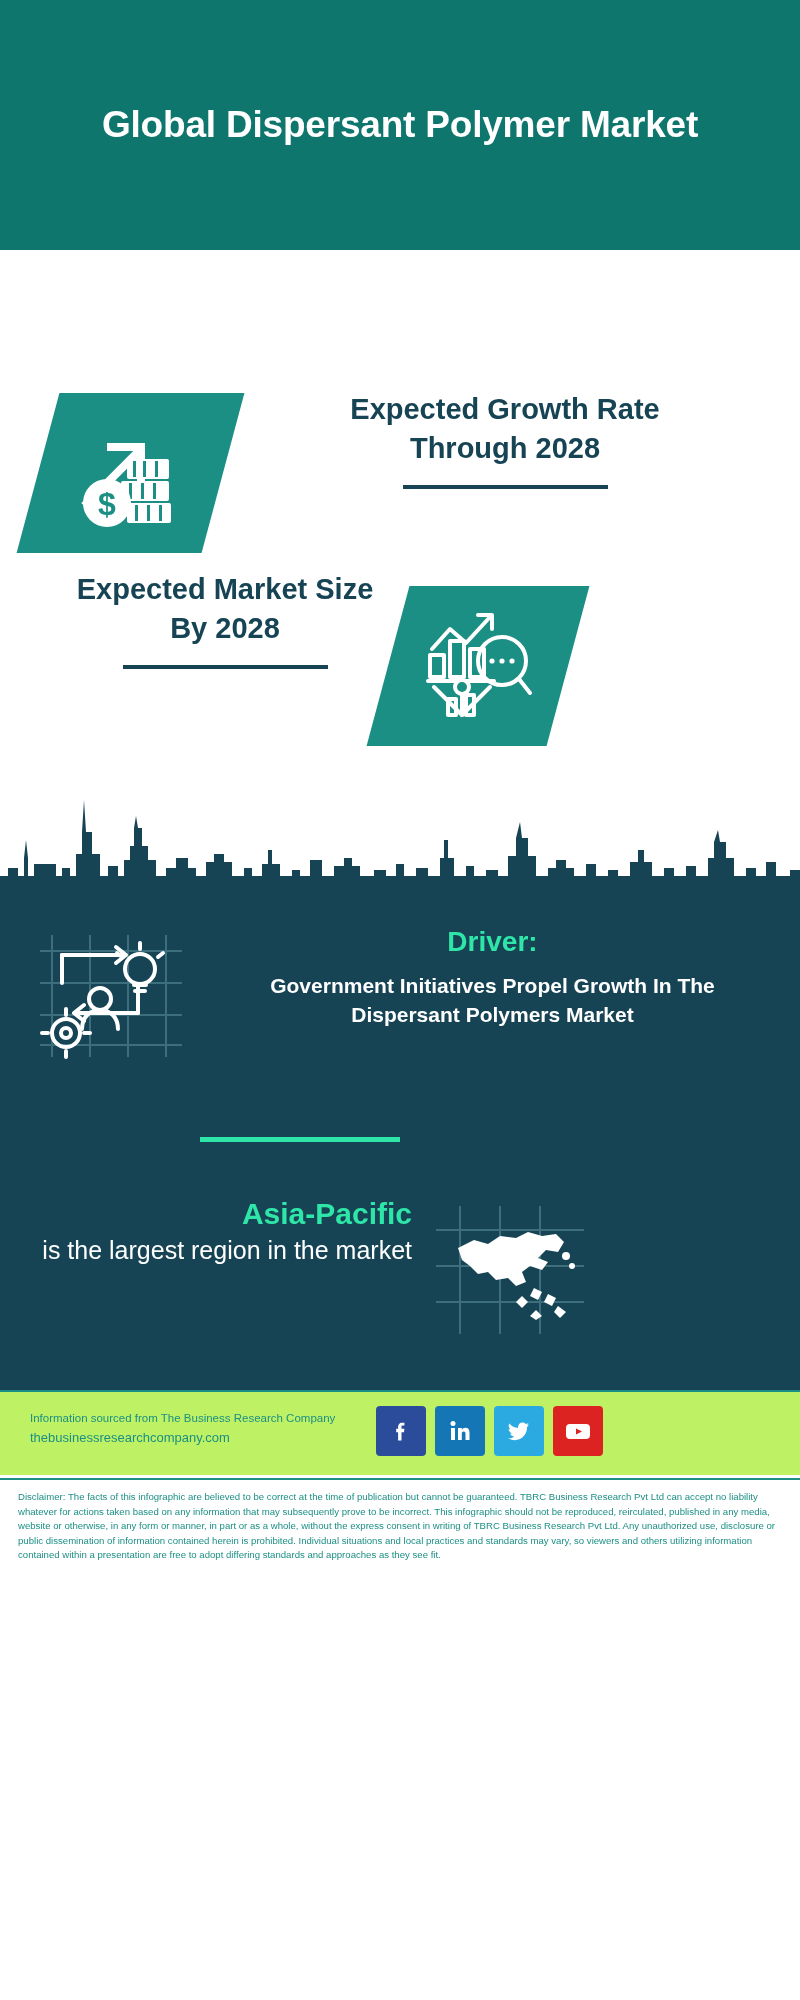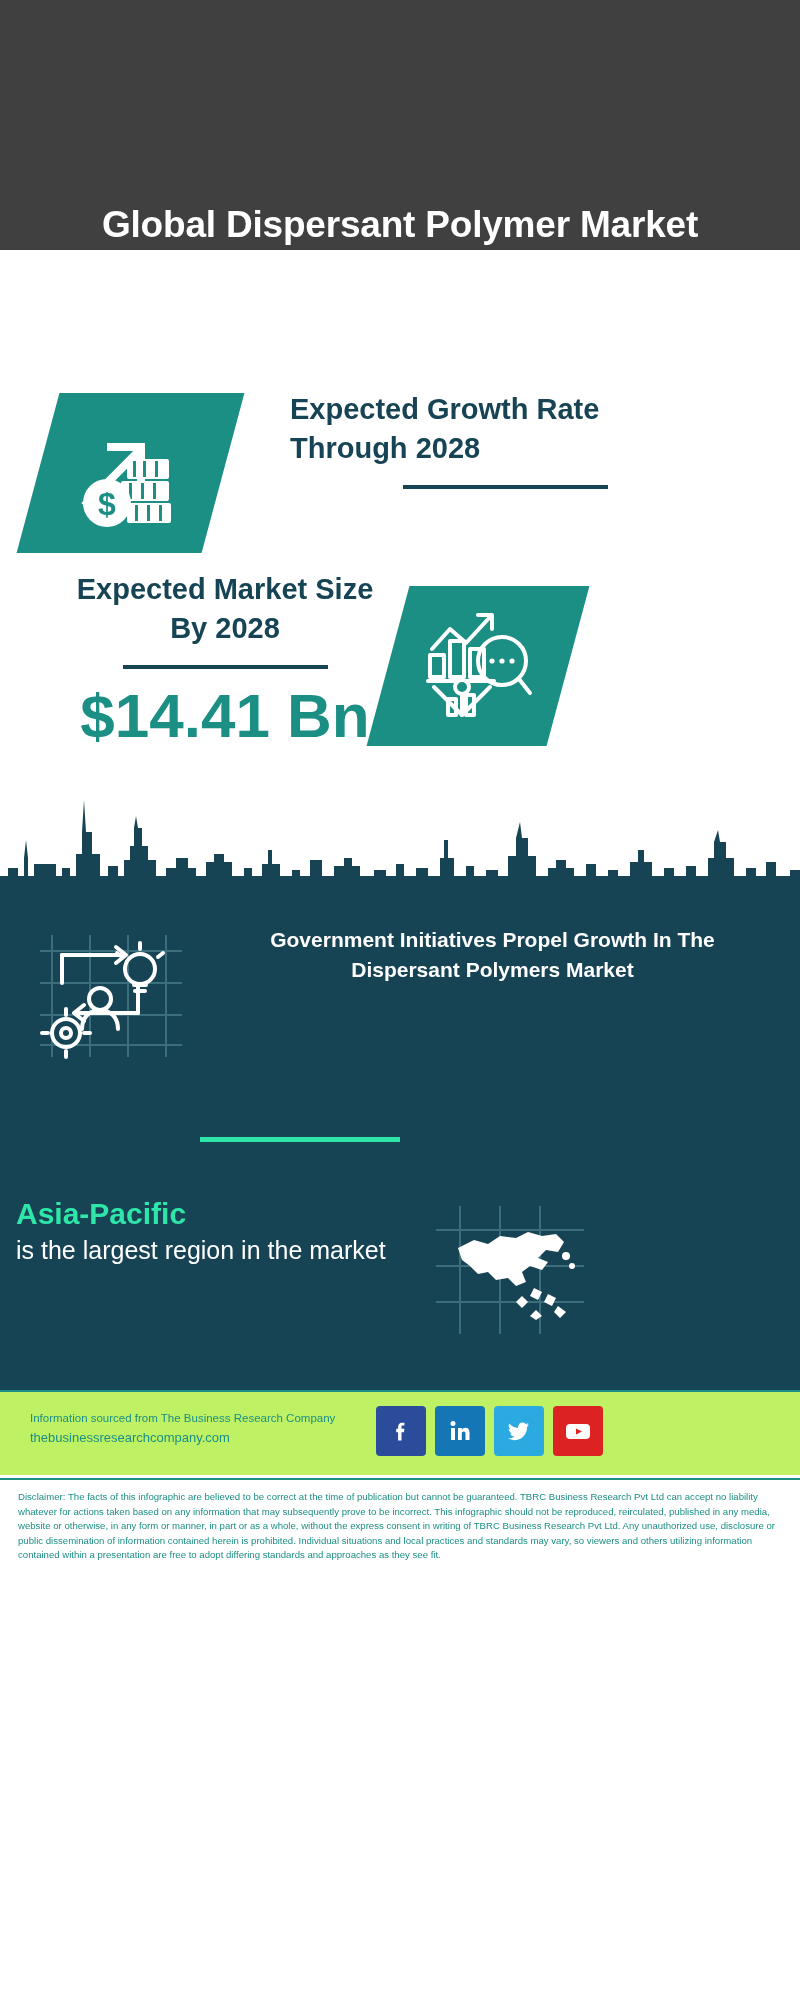--- a/index.html
+++ b/index.html
@@ -10,22 +10,22 @@
     width: 800px;
     height: 2000px;
     overflow: hidden;
     position: relative;
   }
   .page { width: 800px; height: 2000px; position: relative; background:#fff; }
 
   
   .header {
     position: absolute; left:0; top:0; width:800px; height:250px;
-    background:#404040;
-    display:flex; align-items:flex-end; justify-content:center;
+    background:#0f766e;
+    display:flex; align-items:center; justify-content:center;
   }
   .header-title {
     color:#ffffff; font-size:37px; font-weight:bold; line-height:1.32;
     text-align:center; width:680px; letter-spacing:-0.2px;
   }
 
   
   .stat1 {
     position:absolute; left:0; top:250px; width:800px; height:300px;
   }
@@ -33,21 +33,21 @@
     position:absolute; left:38px; top:143px; width:185px; height:160px;
     background:#1C8F85;
     transform: skewX(-15deg);
   }
   .para-left-inner {
     width:100%; height:100%;
     transform: skewX(15deg);
     display:flex; align-items:center; justify-content:center;
   }
   .stat1-text {
-    position:absolute; left:290px; top:140px; width:430px; 
+    position:absolute; left:290px; top:140px; width:430px; text-align:center;
   }
   .stat-label {
     color:#164454; font-size:29px; font-weight:bold; line-height:1.33;
   }
   .stat-rule {
     height:4px; background:#164454; width:205px; margin:18px auto 14px auto;
   }
   .stat-value {
     color:#1C8F85; font-size:62px; font-weight:bold; line-height:1.05;
   }
@@ -101,21 +101,21 @@
   .green-rule {
     position:absolute; left:200px; top:1137px; width:200px; height:5px;
     background:#2EE6A8;
   }
 
   
   .region-wrap {
     position:absolute; left:0; top:1195px; width:800px; height:160px;
   }
   .region-text {
-    position:absolute; left:16px; top:0px; width:390px; text-align:left;
+    position:absolute; left:22px; top:0px; width:390px; text-align:right;
   }
   .region-head {
     color:#2EE6A8; font-size:30px; font-weight:bold; line-height:1.25;
   }
   .region-sub {
     color:#ffffff; font-size:25px; font-weight:normal; line-height:1.38;
   }
   .region-map {
     position:absolute; left:430px; top:5px; width:160px; height:140px;
   }
@@ -201,21 +201,20 @@
     <div class="stat1-text">
       <div class="stat-label">Expected Growth Rate Through 2028</div>
       <div class="stat-rule"></div>
     </div>
   </div>
 
   <div class="stat2">
     <div class="stat2-text">
       <div class="stat-label">Expected Market Size By 2028</div>
       <div class="stat-rule"></div>
-      <div class="stat-value">$14.41 Bn</div>
     </div>
     <div class="para-right">
       <div class="para-right-inner">
         <span>
           <svg width="120" height="118" viewBox="0 0 120 118">
             <g stroke="#fff" stroke-width="4" fill="none" stroke-linecap="round" stroke-linejoin="round">
               <path d="M14 42 L32 22 L48 36 L72 10"></path>
               <path d="M60 8 L74 8 L74 22"></path>
               <rect x="12" y="48" width="14" height="22"></rect>
               <rect x="32" y="34" width="14" height="36"></rect>
@@ -277,20 +276,21 @@
           <circle cx="34" cy="108" r="14"></circle>
           <circle cx="34" cy="108" r="5"></circle>
           <path d="M34 90 L34 84"></path>
           <path d="M34 126 L34 132"></path>
           <path d="M16 108 L10 108"></path>
           <path d="M52 108 L58 108"></path>
         </g>
       </svg>
     </div>
     <div class="driver-text">
+      <div class="driver-head">Driver:</div>
       <div class="driver-body">Government Initiatives Propel Growth In The Dispersant Polymers Market</div>
     </div>
   </div>
 
   <div class="green-rule"></div>
 
   <div class="region-wrap">
     <div class="region-text">
       <div class="region-head">Asia-Pacific</div>
       <div class="region-sub">is the largest region in the market</div>

